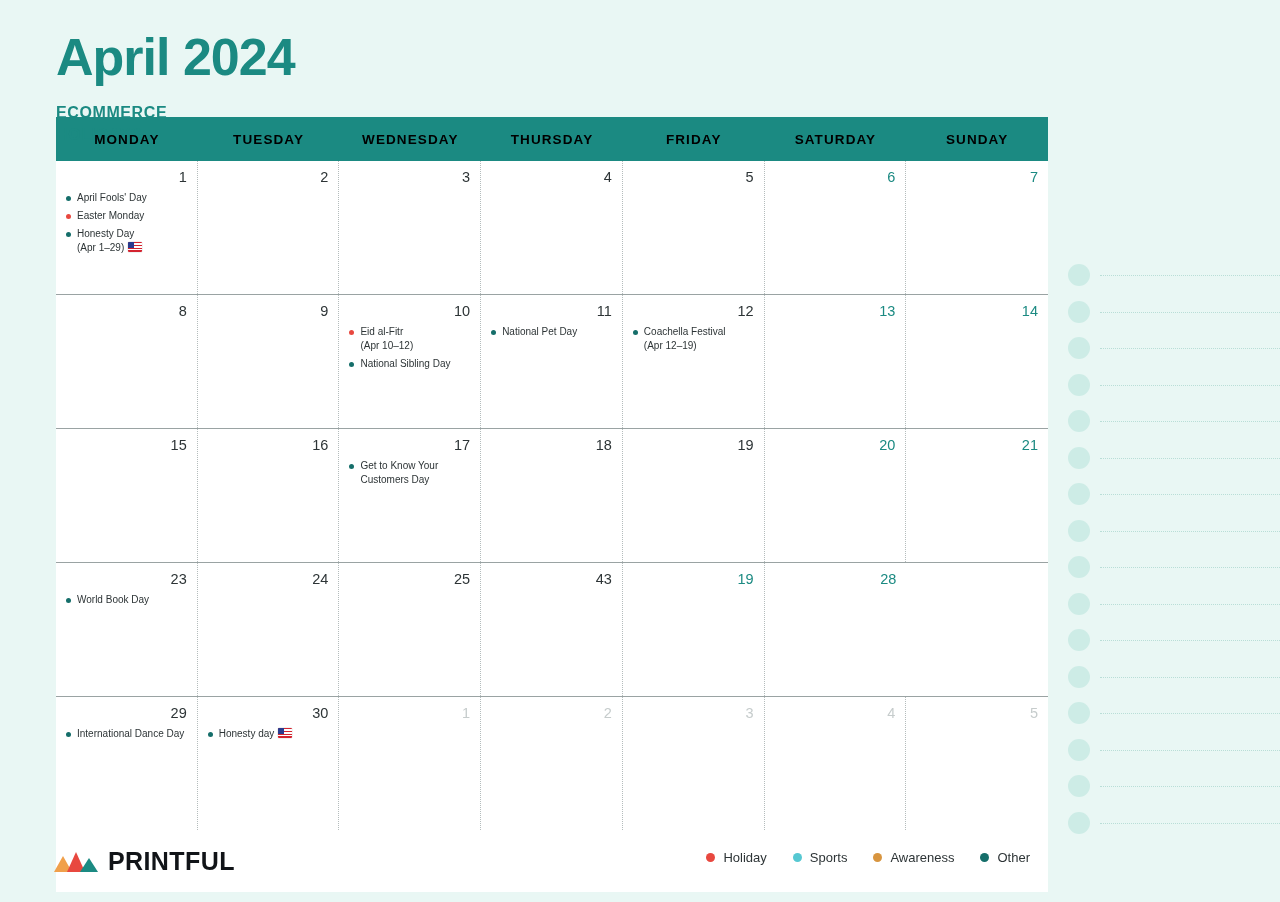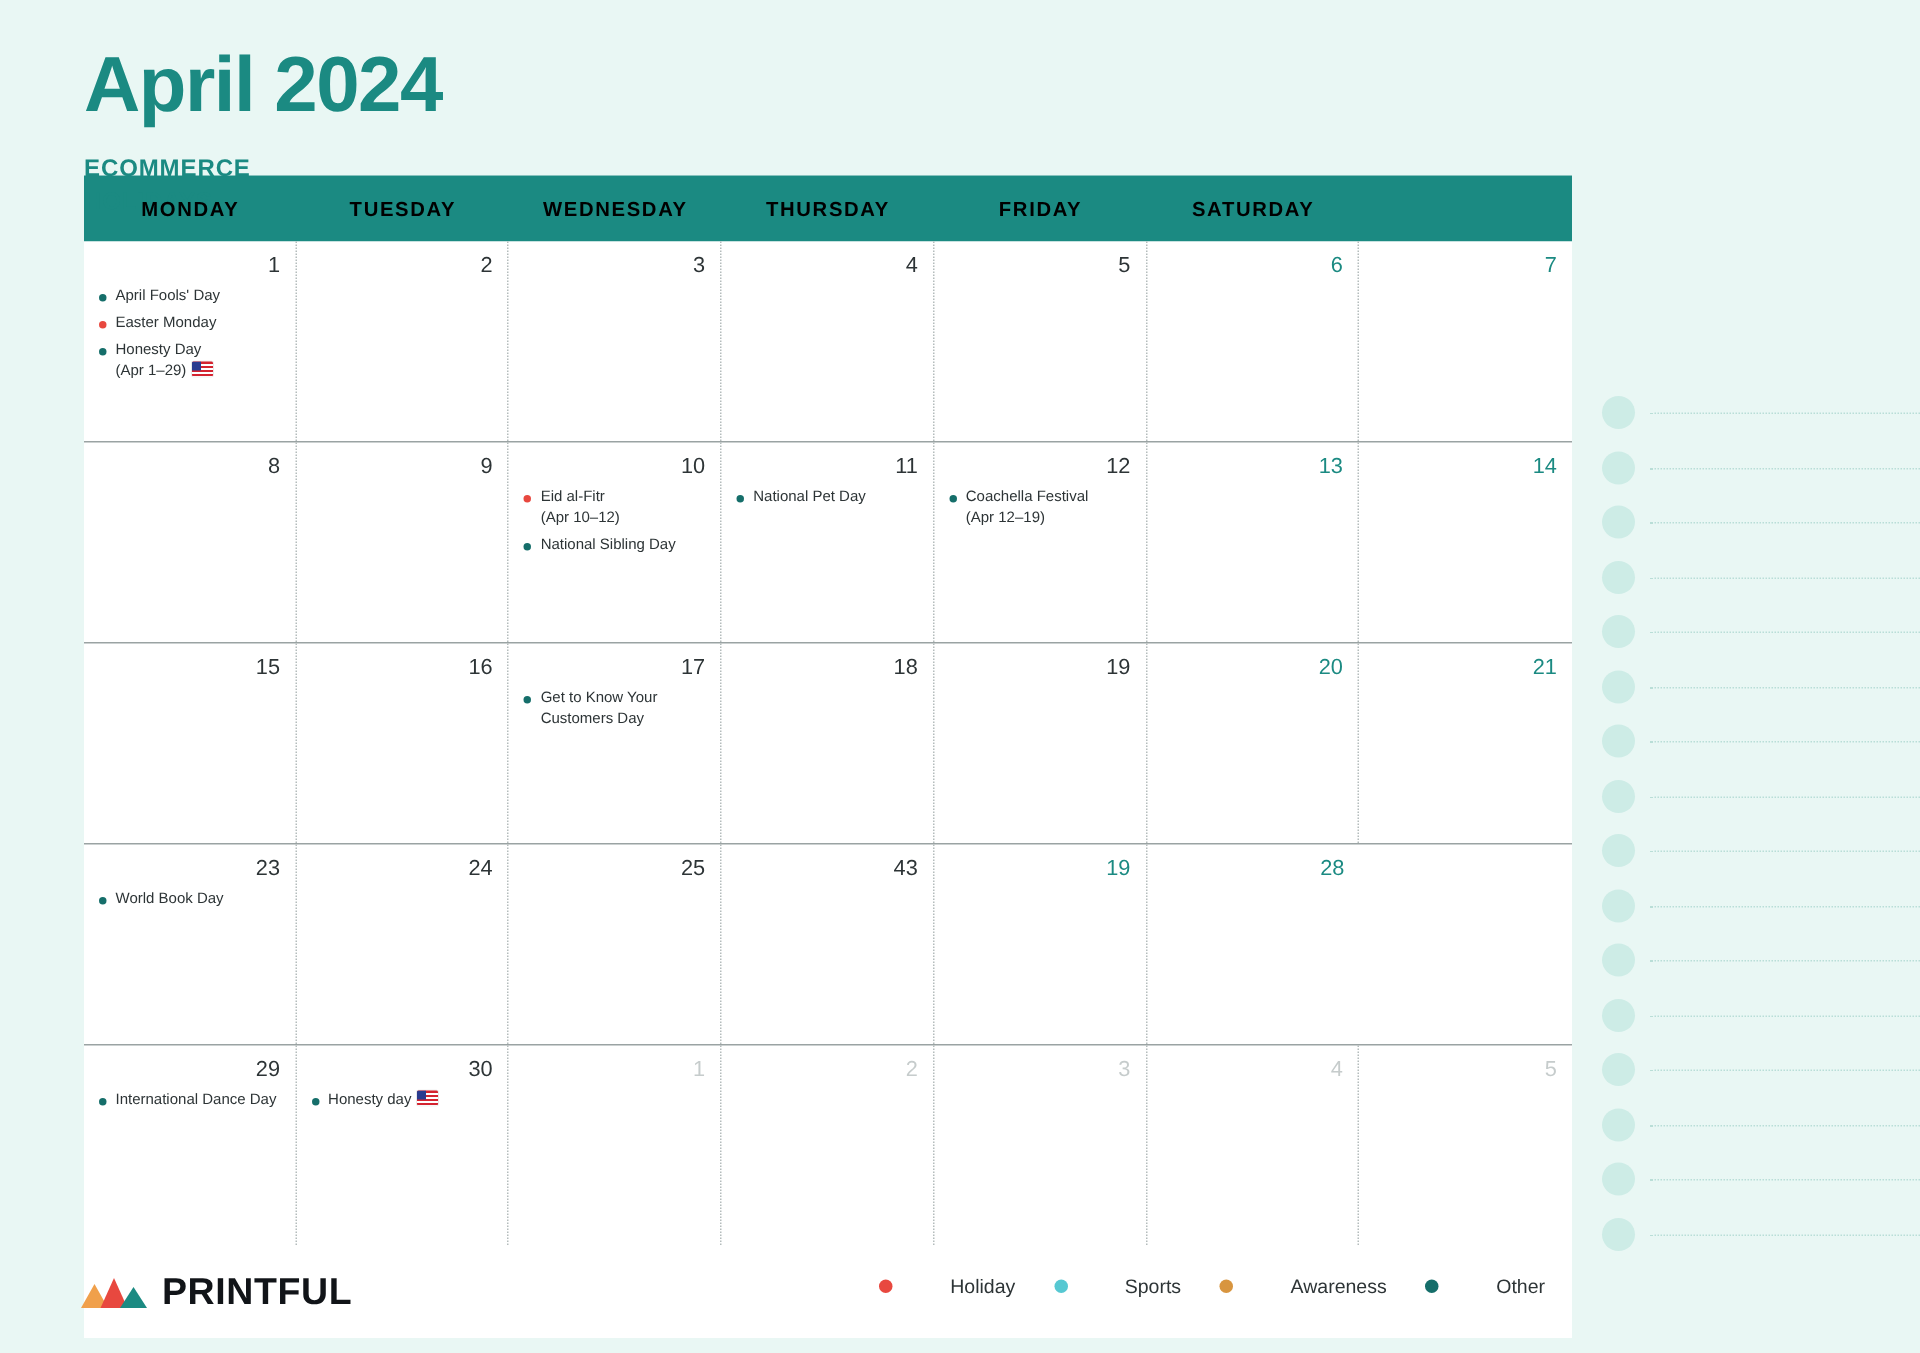--- a/index.html
+++ b/index.html
@@ -217,21 +217,20 @@
     align-items: center;
     gap: 26px;
     background: #ffffff;
     padding: 12px 18px 12px 24px;
   }
   .legend-item {
     display: flex;
     align-items: center;
     font-size: 13px;
     color: #2d3436;
-    gap: 30px;
   }
   .legend-dot {
     width: 9px;
     height: 9px;
     border-radius: 50%;
     margin-right: 8px;
   }
 </style>
 </head>
 <body>
@@ -314,20 +313,21 @@
   </div>
 
   <div class="calendar">
     <div class="weekdays">
         <div class="weekday">MONDAY</div>
         <div class="weekday">TUESDAY</div>
         <div class="weekday">WEDNESDAY</div>
         <div class="weekday">THURSDAY</div>
         <div class="weekday">FRIDAY</div>
         <div class="weekday">SATURDAY</div>
+        <div class="weekday">SUNDAY</div>
       </div>
     <div class="weeks">
         <div class="week">
           <div class="day">
             <div class="day-number">1</div>
             <ul class="events">
               <li class="event"><span class="bullet" style="background: rgb(21, 110, 106);"></span><span>April Fools' Day</span></li>
               <li class="event"><span class="bullet" style="background: rgb(232, 72, 63);"></span><span>Easter Monday</span></li>
               <li class="event"><span class="bullet" style="background: rgb(21, 110, 106);"></span><span>Honesty Day</span><span class="sub">(Apr 1–29)<span class="flag"></span></span></li>
             </ul>

